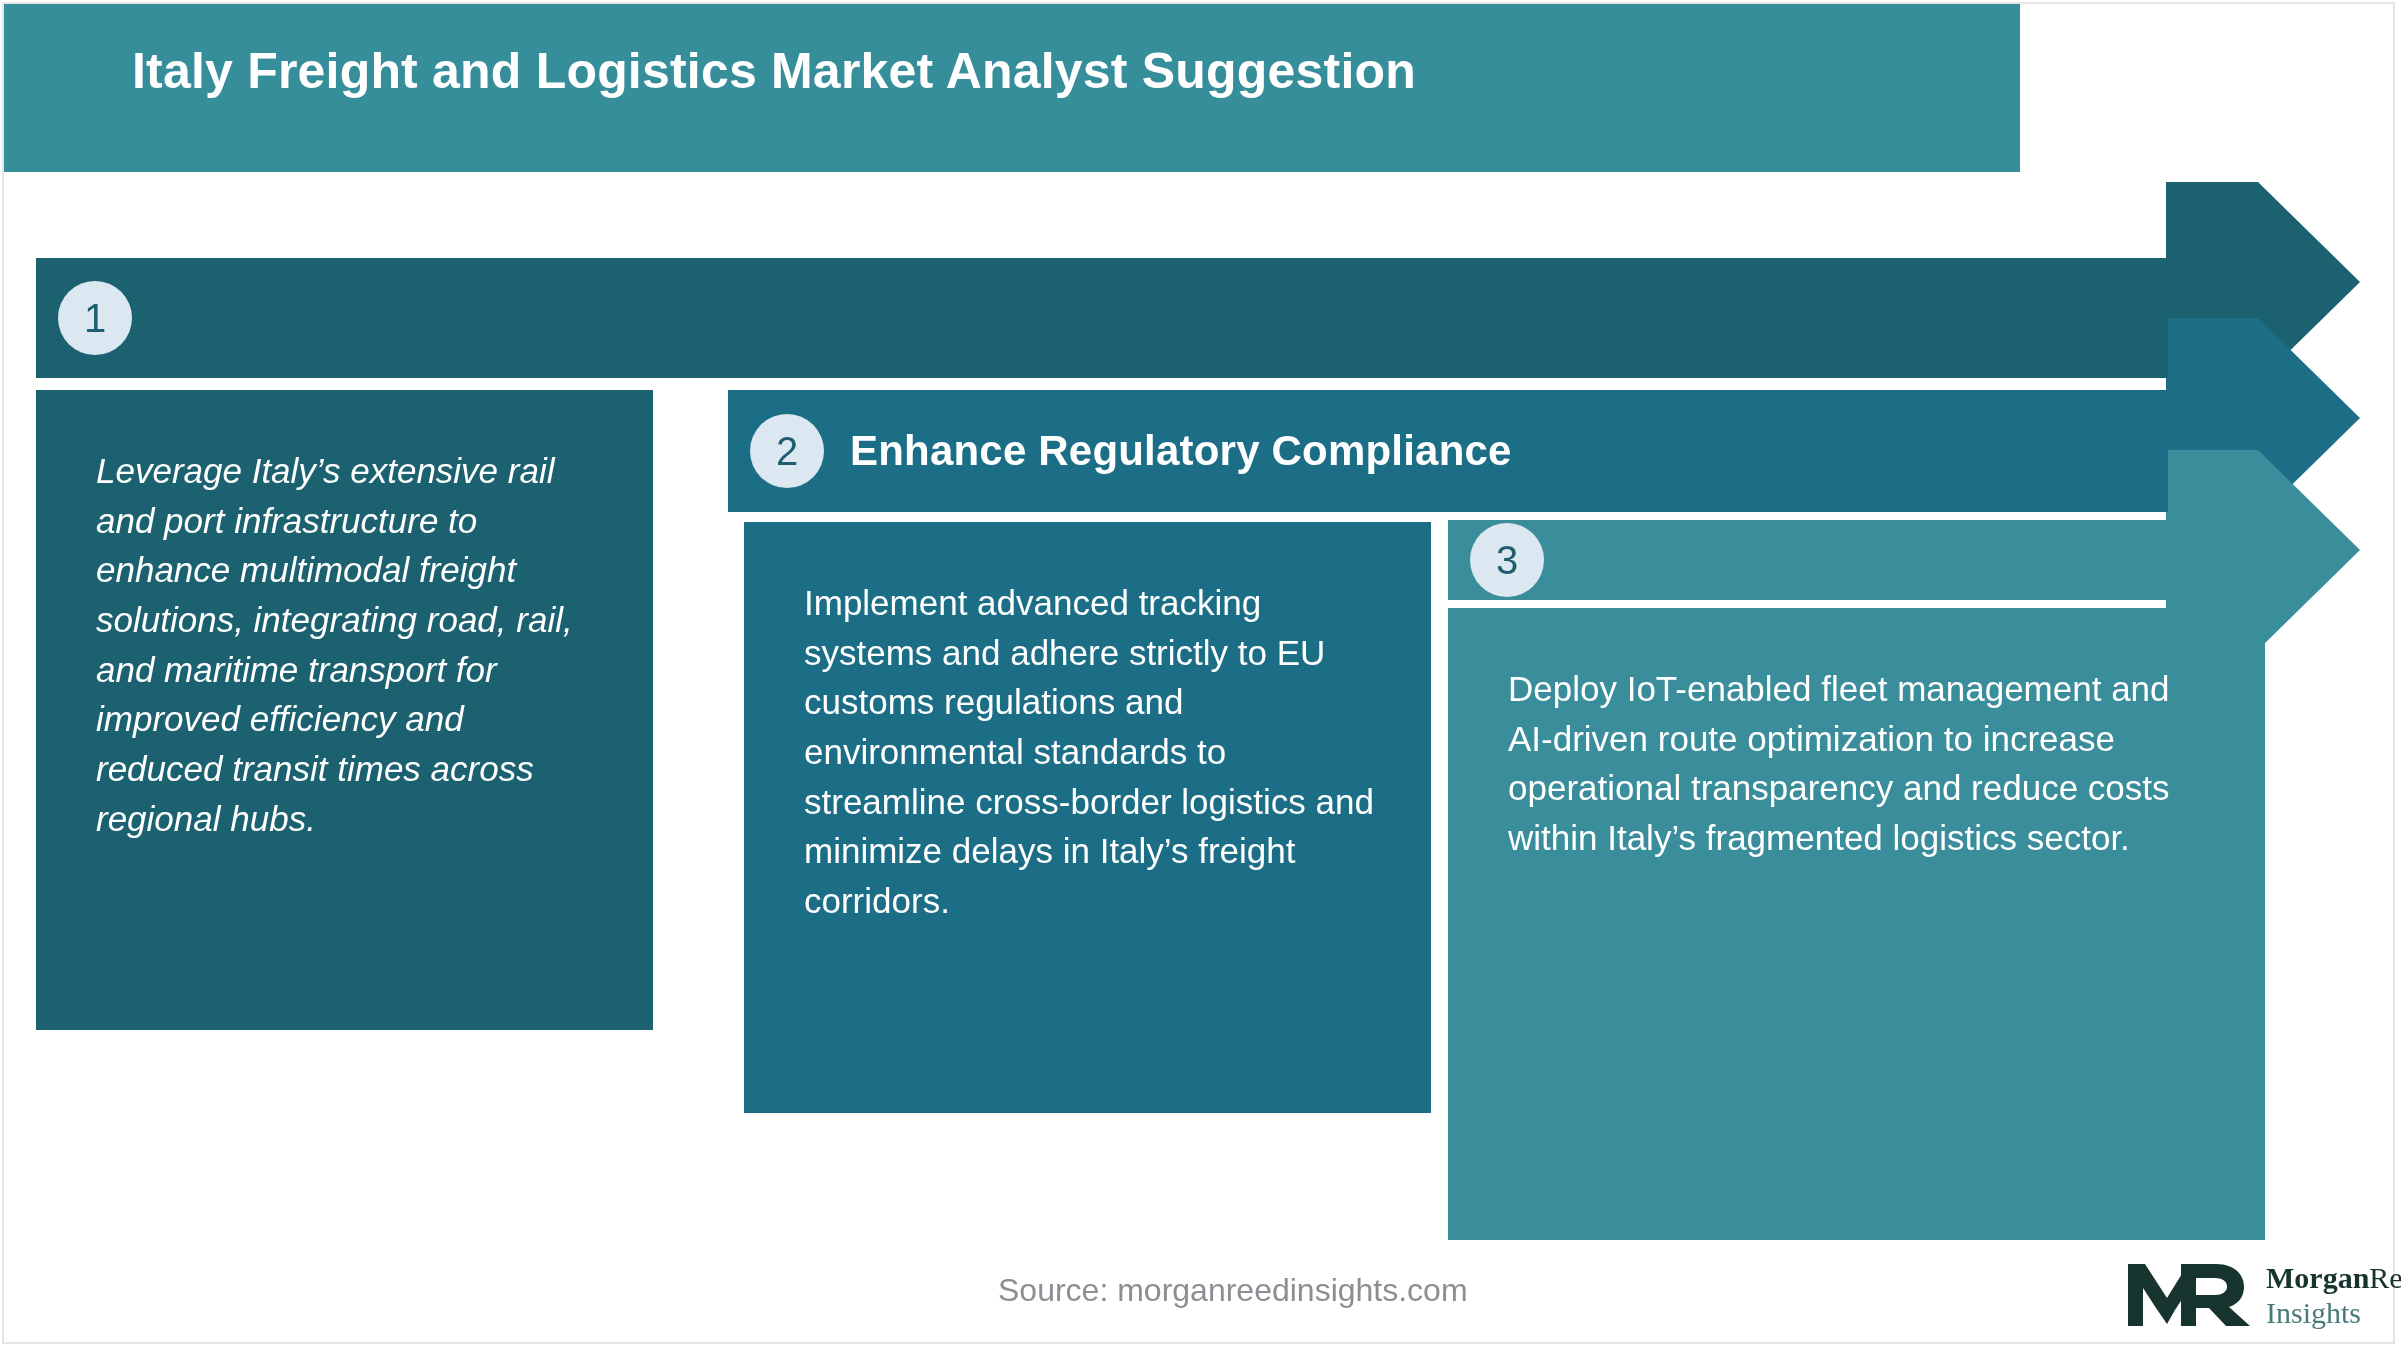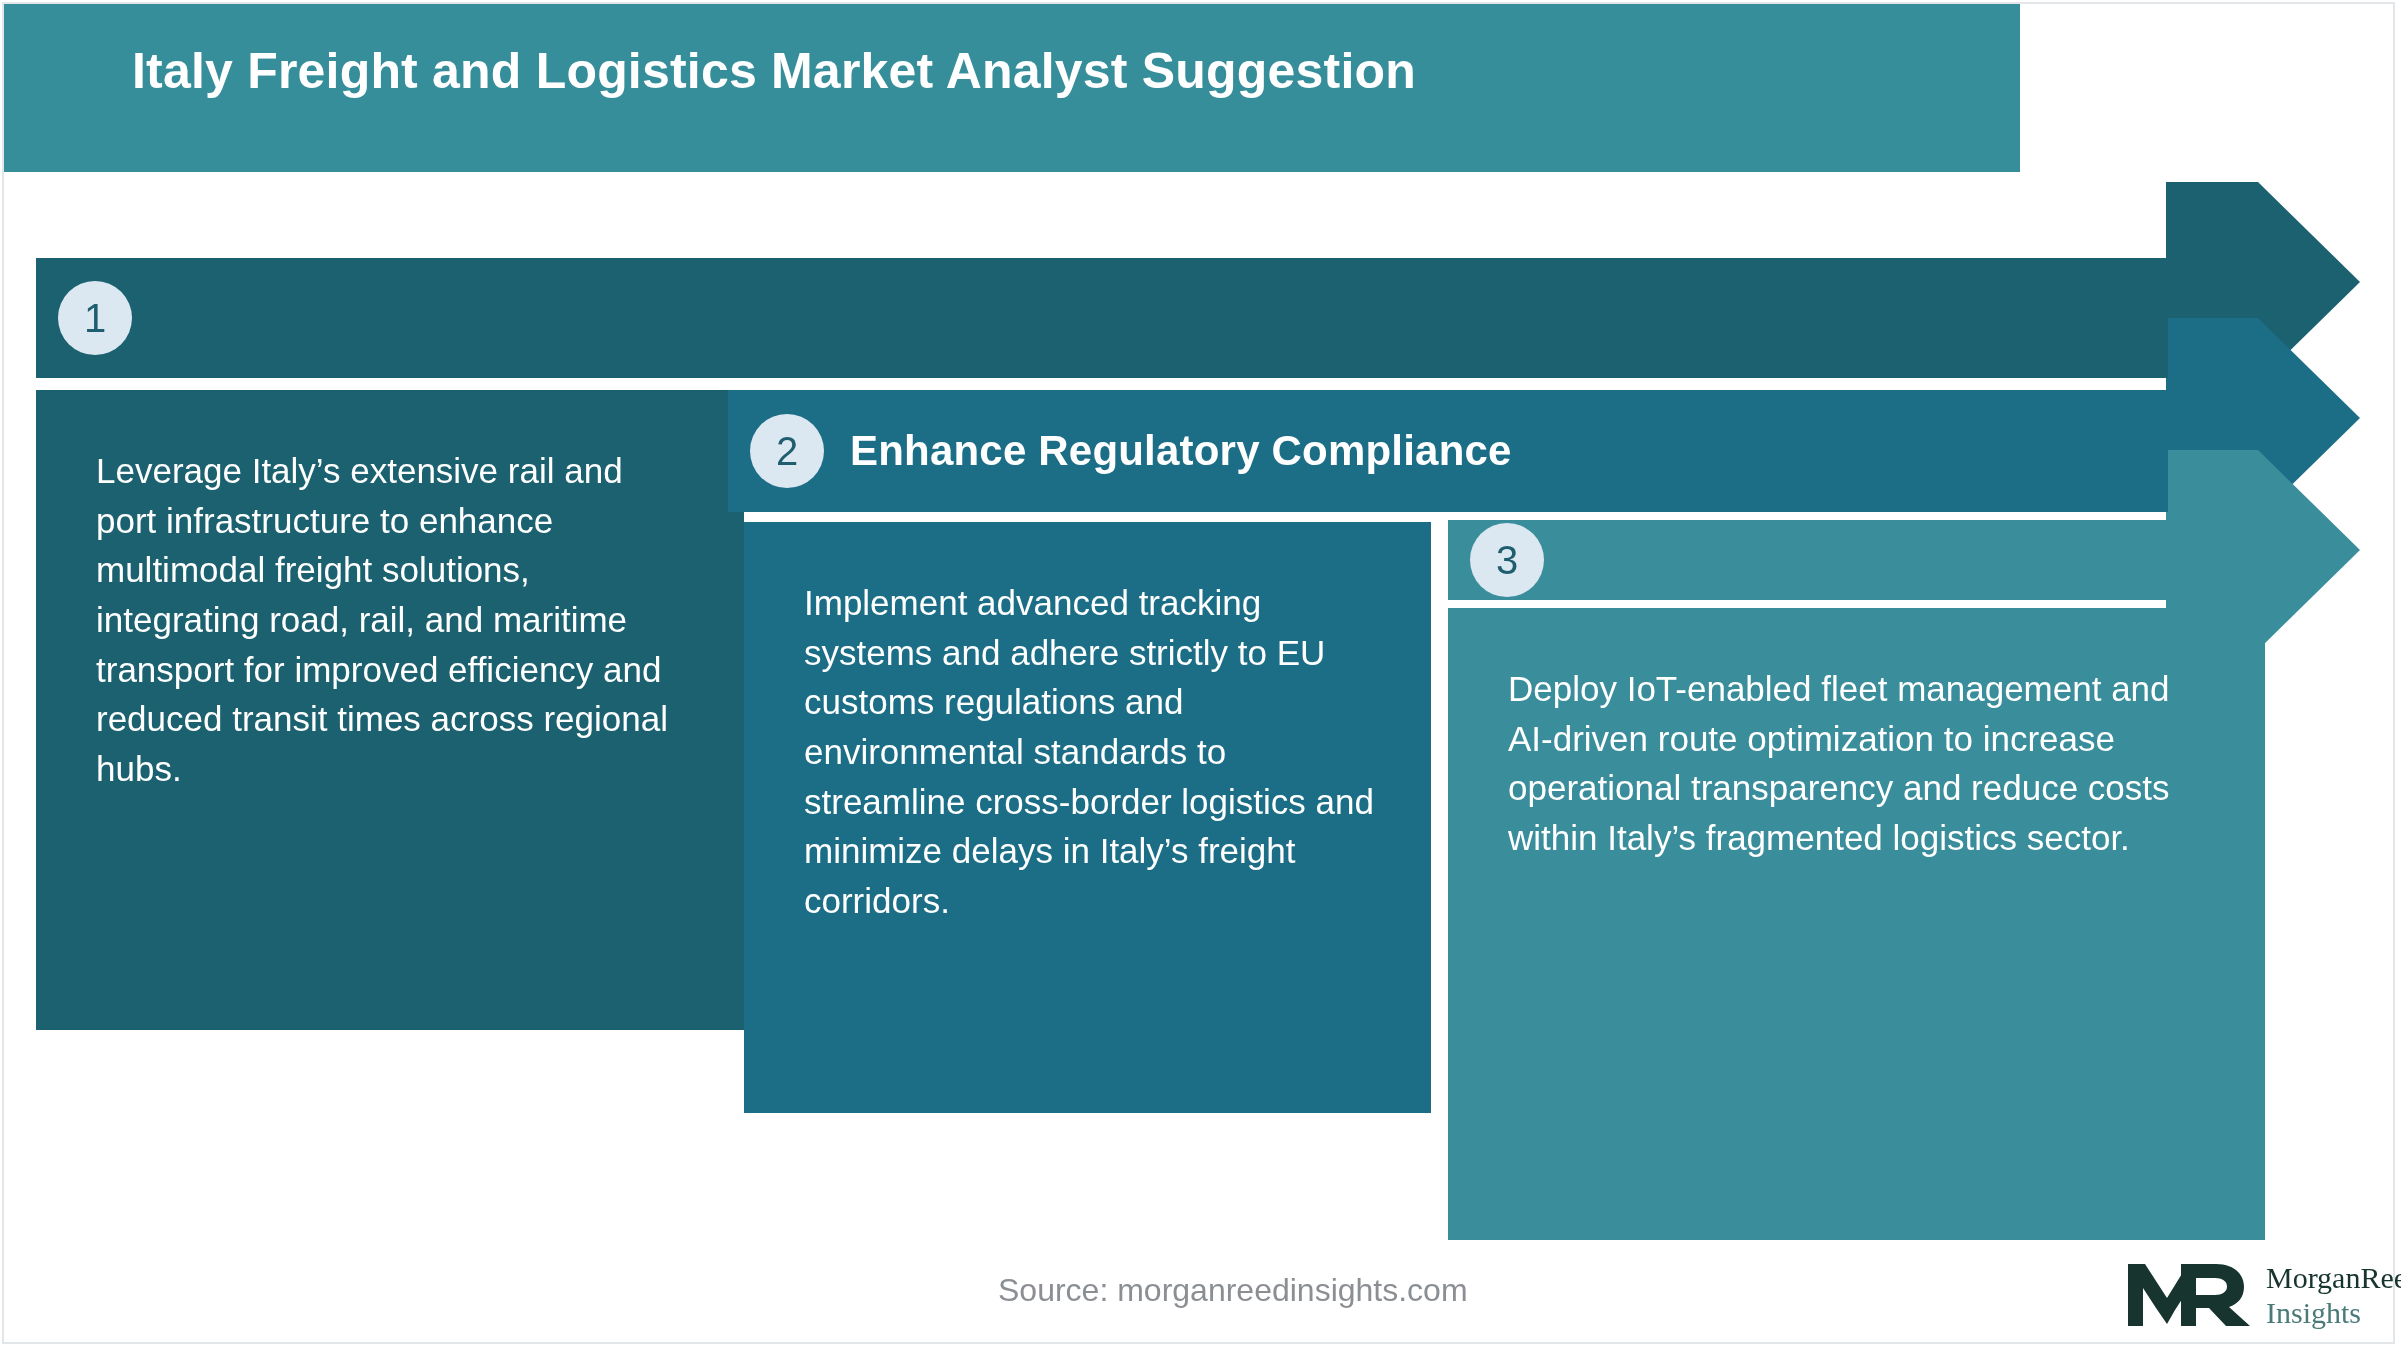--- a/index.html
+++ b/index.html
@@ -136,21 +136,21 @@
   #logo-words {
     margin-left: 10px;
     font-family: "Liberation Serif", serif;
     line-height: 1.0;
   }
   #logo-line1 {
     font-size: 30px;
     color: #17342f;
     white-space: nowrap;
   }
-  #logo-line1 .bold { font-weight: normal; }
+  #logo-line1 .bold { font-weight: bold; }
   #logo-line1 .reg  { font-weight: normal; }
   #logo-line2 {
     font-size: 30px;
     color: #4a7b78;
     white-space: nowrap;
     margin-top: 5px;
   }
 </style>
 </head>
 <body>
@@ -168,21 +168,21 @@
     <path fill="#1B6170" d="M 36,258 L 2166,258 L 2166,182 L 2258,182 L 2360,282 L 2258,382 L 2166,382 L 2166,378 L 36,378 Z"></path>
 
     <path fill="#1C6E87" d="M 728,390 L 2166,390 L 2166,318 L 2258,318 L 2360,418 L 2258,518 L 2166,518 L 2166,512 L 728,512 Z"></path>
 
     <path fill="#3A8D9B" d="M 1448,520 L 2166,520 L 2166,450 L 2258,450 L 2360,550 L 2258,650 L 2166,650 L 2166,600 L 1448,600 Z"></path>
   </svg>
 
   <div class="step-banner tier-1" style="left:36px; top:258px; width:2132px; height:120px;">
     <div class="badge">1</div>
   </div>
-  <div class="desc-card tier-1" style="left:36px; top:390px; width:708px; height:640px;">
+  <div class="desc-card tier-1" style="left:36px; top:390px; width:617px; height:640px;font-style:italic;">
     <div class="desc-text">Leverage Italy’s extensive rail and port infrastructure to enhance multimodal freight solutions, integrating road, rail, and maritime transport for improved efficiency and reduced transit times across regional hubs.</div>
   </div>
 
   <div class="step-banner tier-2" style="left:728px; top:390px; width:1440px; height:122px;">
     <div class="badge">2</div>
     <div class="step-title">Enhance Regulatory Compliance</div>
   </div>
   <div class="desc-card tier-2" style="left:744px; top:522px; width:687px; height:591px;">
     <div class="desc-text">Implement advanced tracking systems and adhere strictly to EU customs regulations and environmental standards to streamline cross-border logistics and minimize delays in Italy’s freight corridors.</div>
   </div>

